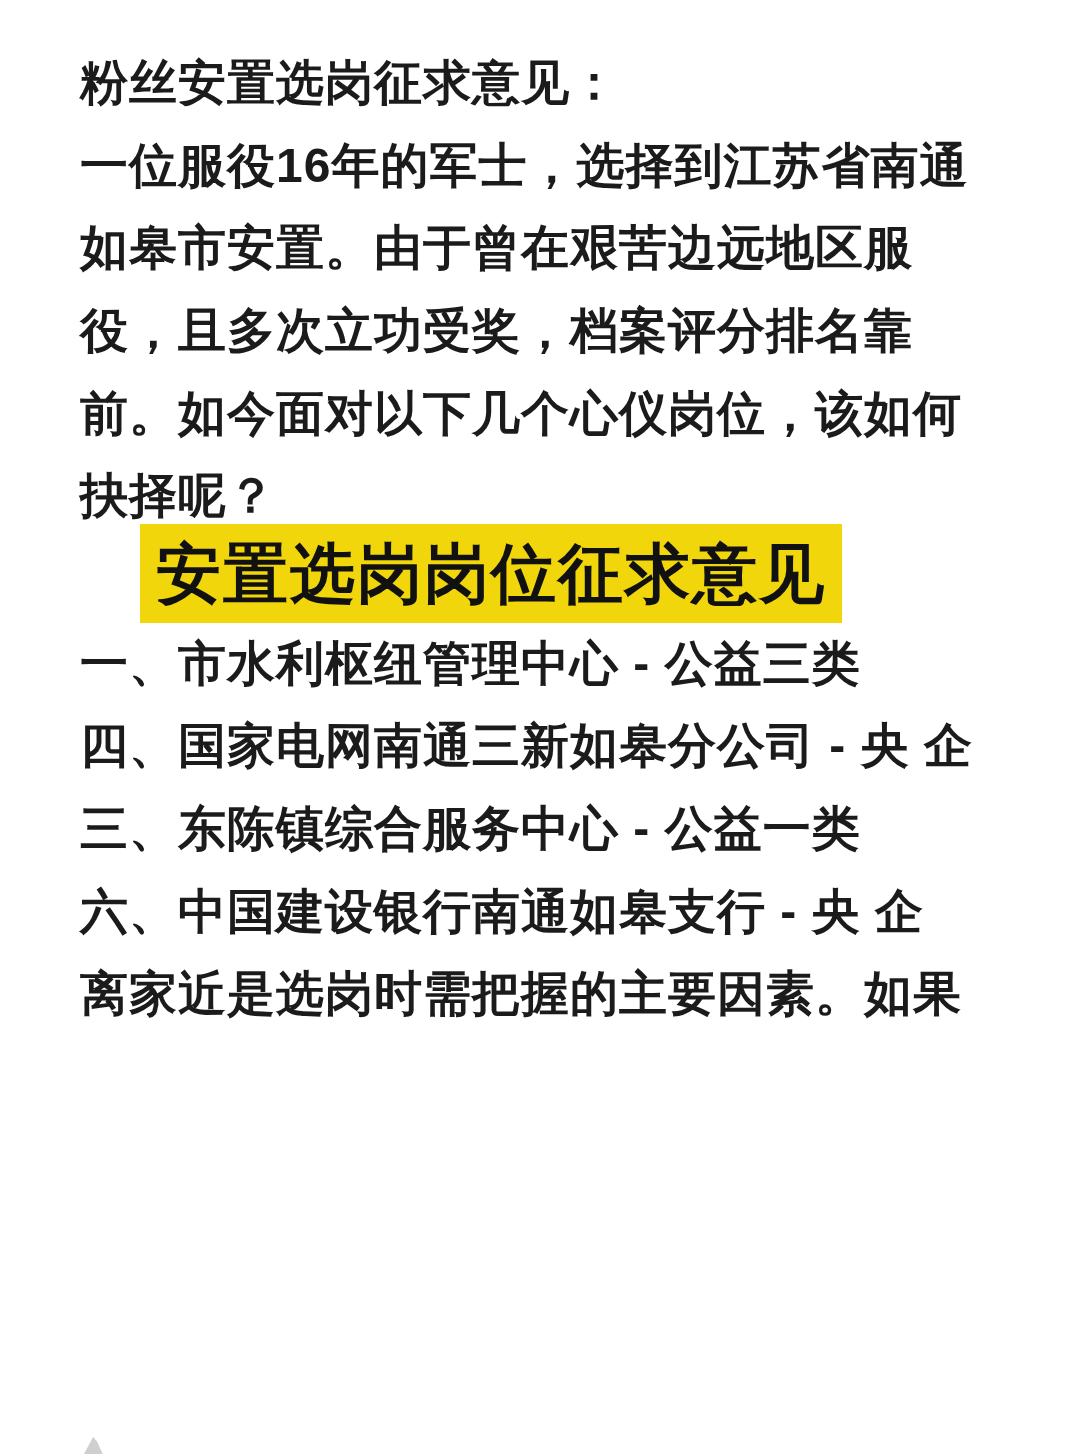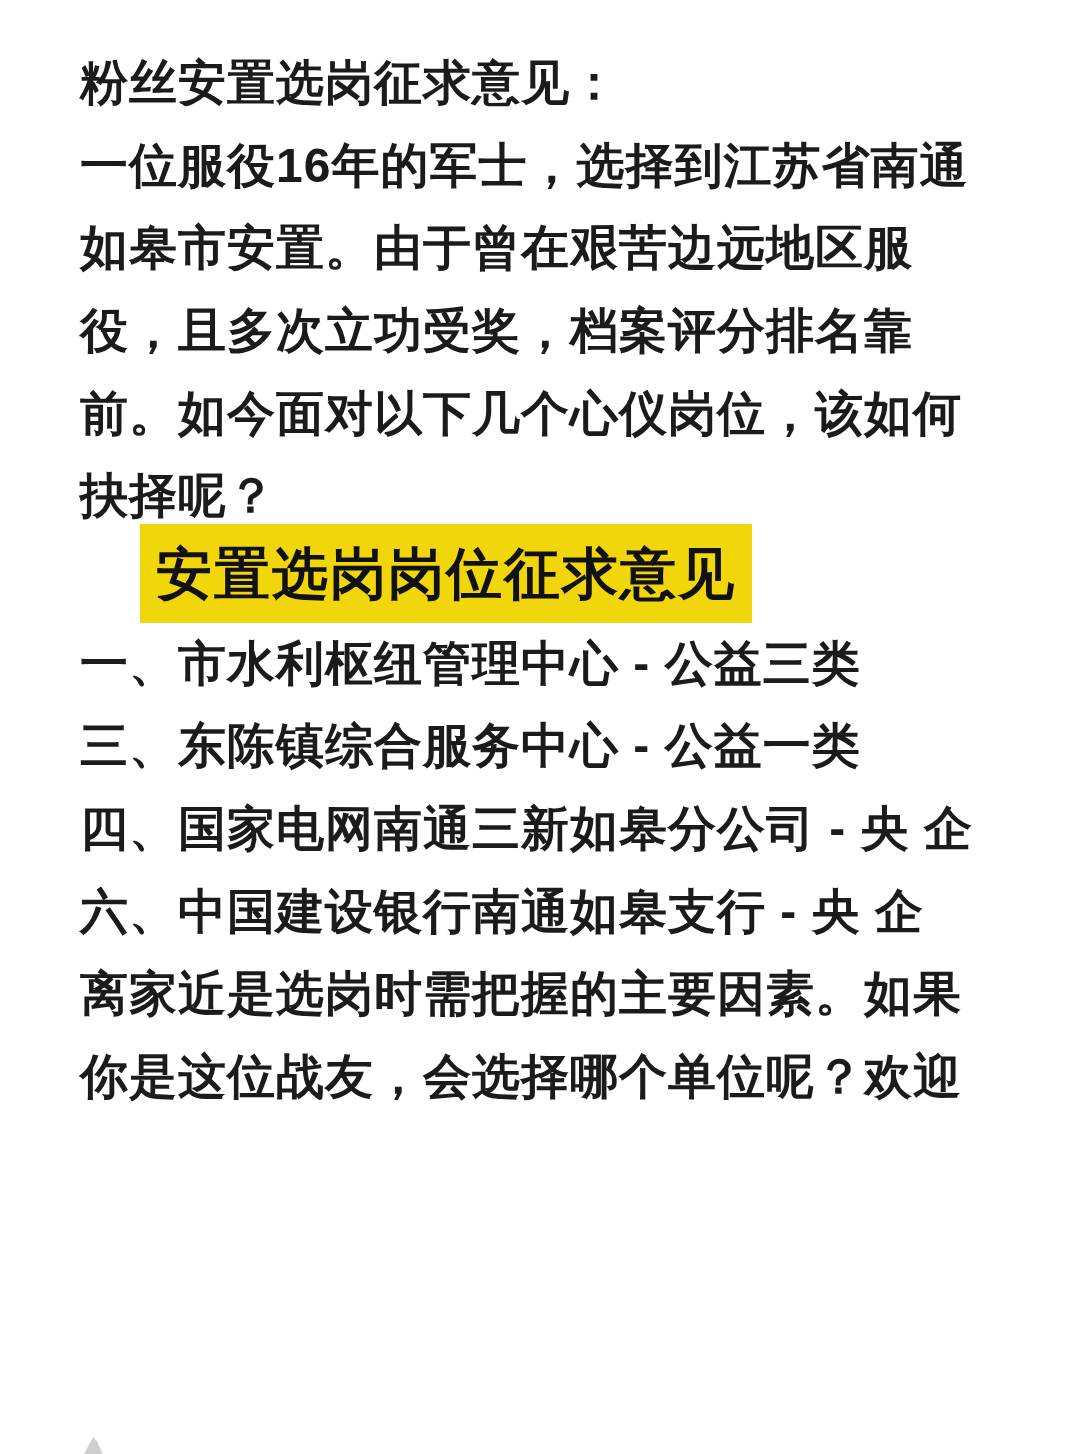--- a/index.html
+++ b/index.html
@@ -32,21 +32,21 @@
     margin-top: -14px;
     height: 99px;
     margin-left: 60px;
   }
   .heading {
     display: inline-block;
     height: 99px;
     line-height: 99px;
     background: #F0D60A;
     color: #111111;
-    font-size: 56px;
+    font-size: 65px;
     font-weight: 900;
     letter-spacing: 2px;
     padding: 0 16px 0 16px;
     white-space: nowrap;
   }
   .glyph-fragment {
     position: absolute;
     left: 84px;
     bottom: 0;
     width: 24px;
@@ -65,22 +65,21 @@
   <div class="line">如皋市安置。由于曾在艰苦边远地区服</div>
   <div class="line">役，且多次立功受奖，档案评分排名靠</div>
   <div class="line">前。如今面对以下几个心仪岗位，该如何</div>
   <div class="line">抉择呢？</div>
 
   <div class="heading-wrap">
     <span class="heading">安置选岗岗位征求意见</span>
   </div>
 
   <div class="line">一、市水利枢纽管理中心 - 公益三类</div>
+  <div class="line">四、国家电网南通三新如皋分公司 - 央 企</div>
   <div class="line">三、东陈镇综合服务中心 - 公益一类</div>
-  <div class="line">四、国家电网南通三新如皋分公司 - 央 企</div>
   <div class="line">六、中国建设银行南通如皋支行 - 央 企</div>
 
   <div class="line">离家近是选岗时需把握的主要因素。如果</div>
-  <div class="line">你是这位战友，会选择哪个单位呢？欢迎</div>
 
   <div class="glyph-fragment"></div>
 
 </div>
 
 </body></html>

